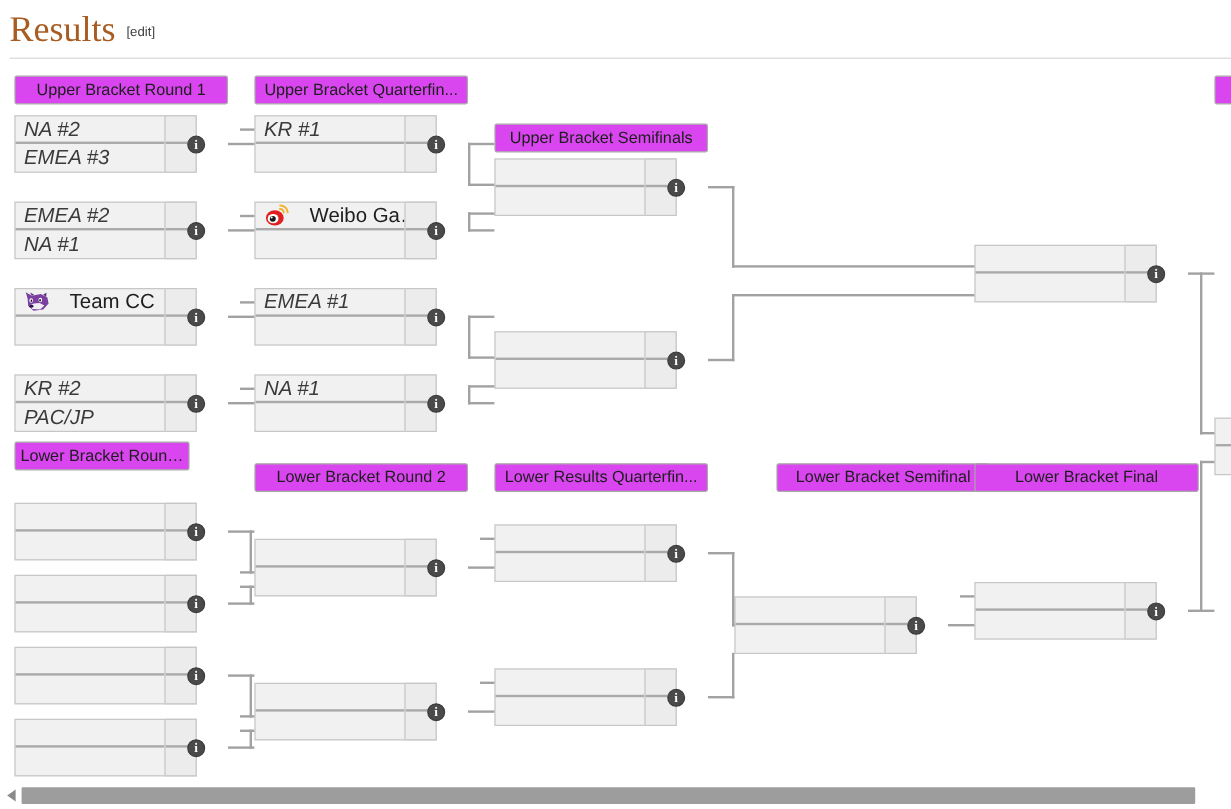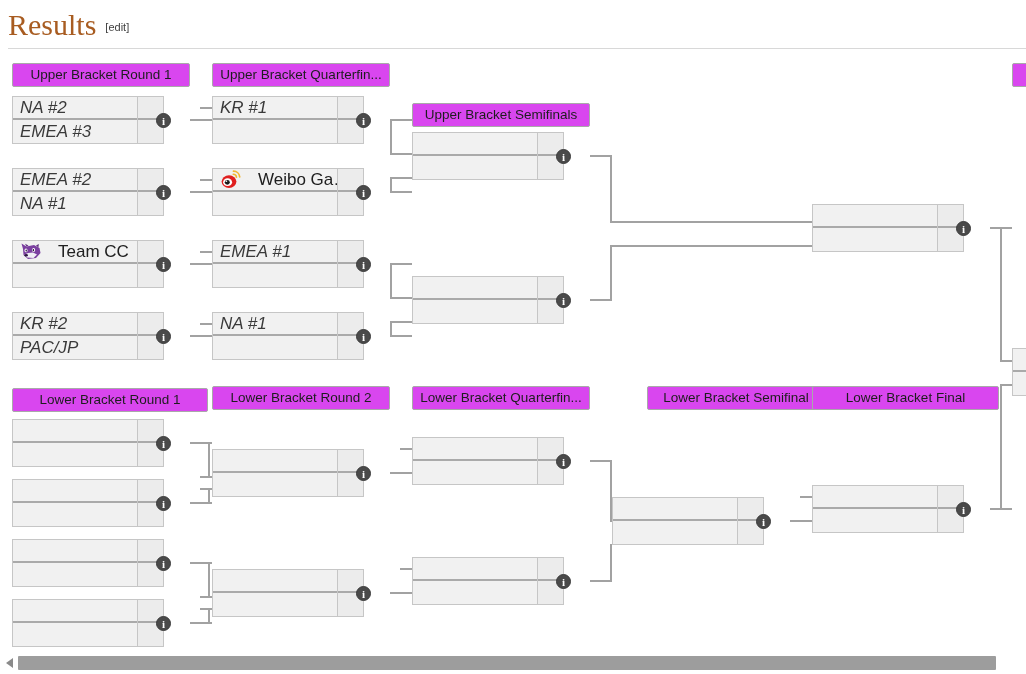--- a/index.html
+++ b/index.html
@@ -205,23 +205,23 @@
 </div>
 
 <div id="bracket-viewport">
   <div id="bracket-canvas">
 
     <div class="round-header" style="left:12px;  top:11px;  width:178px;">Upper Bracket Round 1</div>
     <div class="round-header" style="left:212px; top:11px;  width:178px;">Upper Bracket Quarterfin...</div>
     <div class="round-header" style="left:412px; top:11px;  width:178px;margin-top:40px;">Upper Bracket Semifinals</div>
     <div class="round-header" style="left:1012px;top:11px;  width:178px;"></div>
 
-    <div class="round-header" style="left:12px;  top:336px; width:196px;">Lower Bracket Round 1</div>
+    <div class="round-header" style="left:12px;  top:316px; width:146px;">Lower Bracket Round 1</div>
     <div class="round-header" style="left:212px; top:334px; width:178px;">Lower Bracket Round 2</div>
-    <div class="round-header" style="left:412px; top:334px; width:178px;">Lower Bracket Quarterfin...</div>
+    <div class="round-header" style="left:412px; top:334px; width:178px;">Lower Results Quarterfin...</div>
     <div class="round-header" style="left:612px; top:334px; width:178px;margin-left:35px;">Lower Bracket Semifinal</div>
     <div class="round-header" style="left:812px; top:334px; width:187px;">Lower Bracket Final</div>
 
     <div class="conn h" style="left:190px; top:67px;  width:22px;"></div>
     <div class="conn h" style="left:190px; top:139px; width:22px;"></div>
     <div class="conn h" style="left:190px; top:211px; width:22px;"></div>
     <div class="conn h" style="left:190px; top:283px; width:22px;"></div>
 
     <div class="conn h" style="left:200px; top:55px;  width:12px;"></div>
     <div class="conn h" style="left:200px; top:127px; width:12px;"></div>

